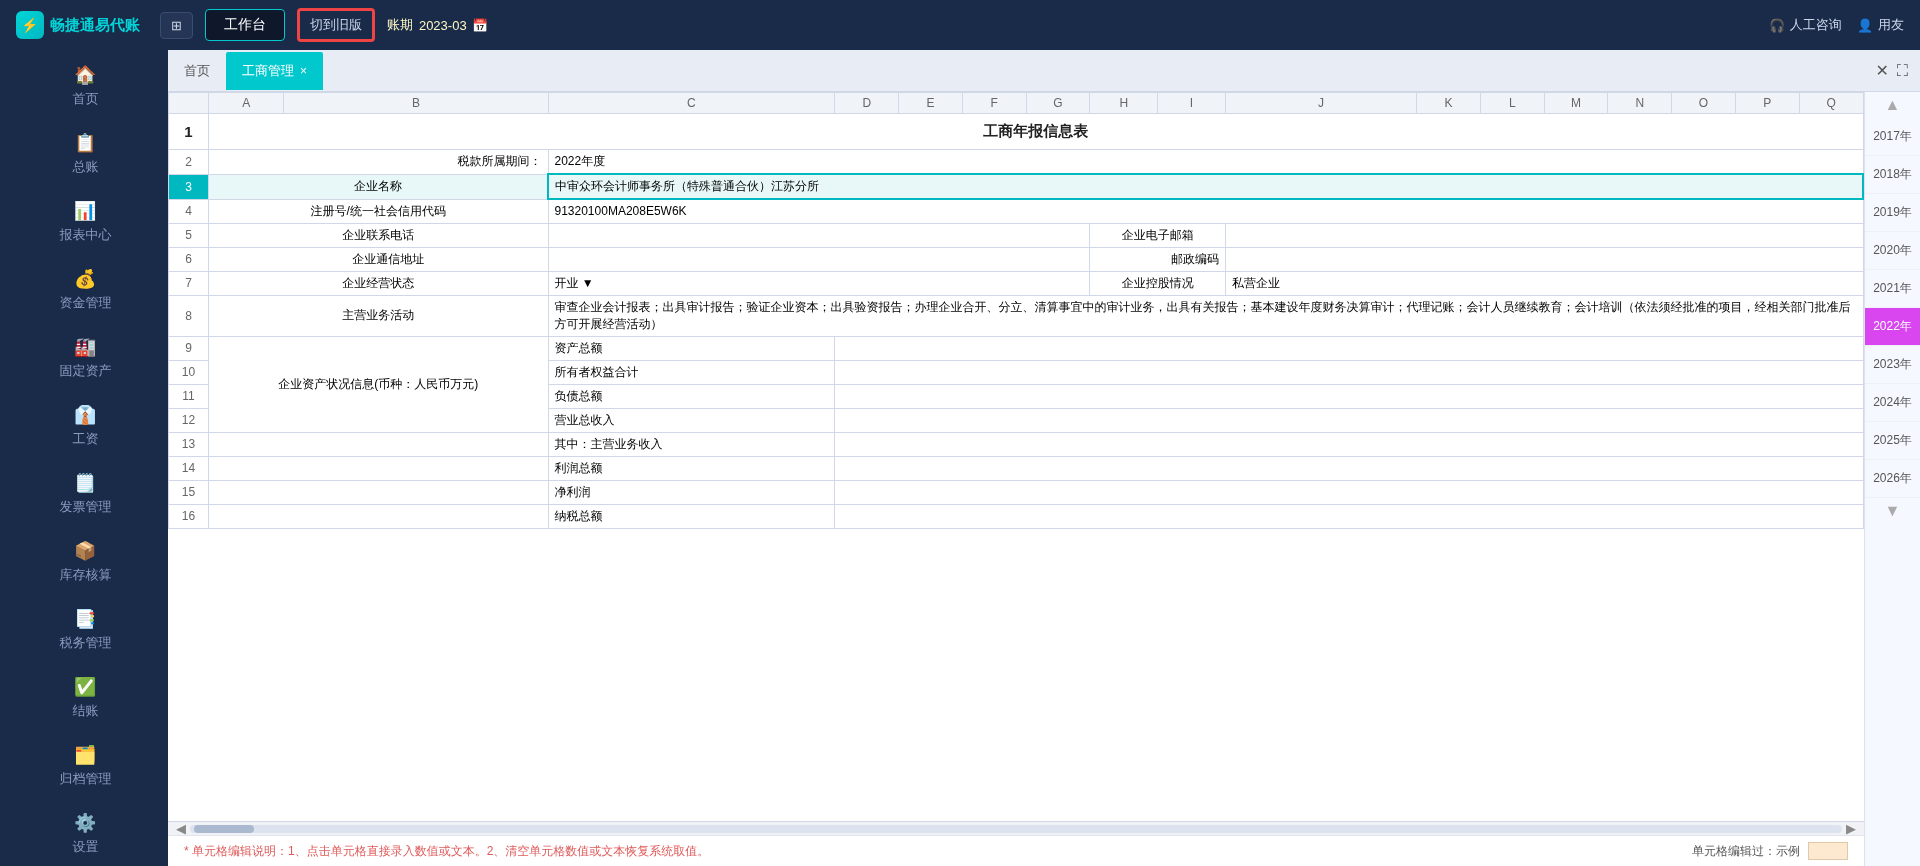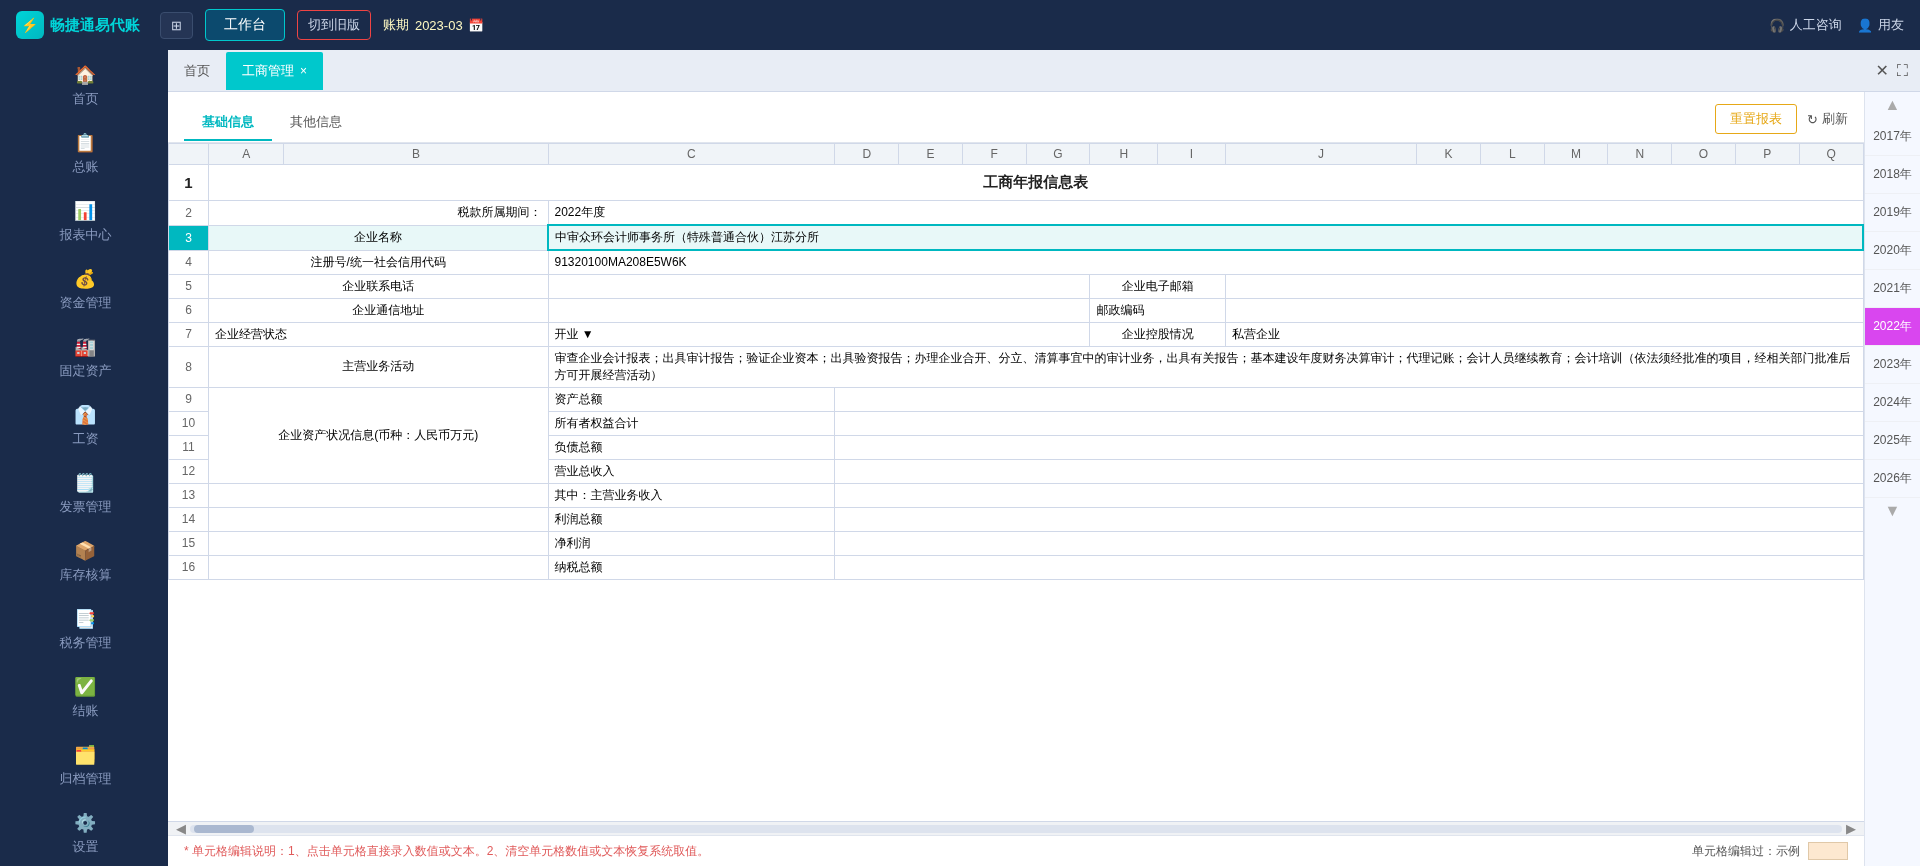--- a/index.html
+++ b/index.html
@@ -4,22 +4,22 @@
   <style>
     * { box-sizing: border-box; margin: 0; padding: 0; }
     body { font-family: 'Microsoft YaHei', sans-serif; font-size: 13px; background: #f0f2f5; display: flex; flex-direction: column; height: 866px; overflow: hidden; }
 
     
     .topbar { background: #1a2b4a; height: 50px; display: flex; align-items: center; padding: 0 16px; gap: 12px; flex-shrink: 0; }
     .topbar-logo { color: #00d4d8; font-size: 15px; font-weight: bold; display: flex; align-items: center; gap: 6px; margin-right: 8px; }
     .topbar-logo-icon { width: 28px; height: 28px; background: linear-gradient(135deg, #00d4d8, #00b8c0); border-radius: 6px; display: flex; align-items: center; justify-content: center; color: white; font-size: 14px; }
     .company-selector { background: #253555; border: none; color: #ccd6e8; padding: 6px 12px; border-radius: 4px; display: flex; align-items: center; gap: 6px; cursor: pointer; font-size: 13px; min-width: 220px; }
     .topbar-btn { background: #253555; border: 1px solid #3a4d6e; color: #ccd6e8; padding: 5px 10px; border-radius: 4px; cursor: pointer; font-size: 13px; display: flex; align-items: center; gap: 4px; }
-    .topbar-btn.primary { background: #0c4a6e; border-color: #00c8cc; color: white; padding: 6px 18px; border-radius: 4px; font-size: 14px; }
-    .topbar-btn.outline { background: transparent; border: 1px solid #ef4444; color: #ccd6e8; }
+    .topbar-btn.primary { background: #0f172a; border-color: #00c8cc; color: white; padding: 6px 18px; border-radius: 4px; font-size: 14px; }
+    .topbar-btn.outline { background: transparent; border: 3px solid #ef4444; color: #ccd6e8; }
     .topbar-period { color: #fef9c3; display: flex; align-items: center; gap: 6px; }
     .topbar-right { margin-left: auto; display: flex; align-items: center; gap: 16px; color: #ccd6e8; }
     .topbar-right-item { display: flex; align-items: center; gap: 4px; cursor: pointer; }
 
     
     .main-layout { display: flex; flex: 1; overflow: hidden; }
 
     
     .sidebar { width: 168px; background: #1a2b4a; display: flex; flex-direction: column; flex-shrink: 0; overflow-y: auto; }
     .sidebar-item { display: flex; flex-direction: column; align-items: center; padding: 14px 8px 10px; color: #8a9bbf; cursor: pointer; gap: 4px; font-size: 13px; border-left: 3px solid transparent; }
@@ -171,31 +171,20 @@
       </div>
       <div class="topbar-window-btns">
         <span class="window-btn">✕</span>
         <span class="window-btn">⛶</span>
       </div>
     </div>
 
     <div class="panel">
       <div class="panel-inner">
 
-        <div class="sub-tabs">
-          <div class="sub-tab active">基础信息</div>
-          <div class="sub-tab">其他信息</div>
-          <div class="sub-tab-actions">
-            <button class="btn-reset">重置报表</button>
-            <button class="btn-refresh">
-              <span>↻</span>
-              <span>刷新</span>
-            </button>
-          </div>
-        </div>
 
         <div class="spreadsheet-container">
           <div class="spreadsheet-wrapper">
             <table class="sheet">
               <thead>
                 <tr>
                   <th class="col-header top-corner"></th>
                   <th class="col-header">A</th>
                   <th class="col-header" style="min-width:140px;">B</th>
                   <th class="col-header" style="min-width:180px;">C</th>
@@ -245,27 +234,27 @@
                   <td colspan="2" style="text-align:center;">企业联系电话</td>
                   <td colspan="5"></td>
                   <td colspan="2" style="text-align:center;">企业电子邮箱</td>
                   <td colspan="8"></td>
                 </tr>
 
                 <tr class="data-row">
                   <td class="row-header">6</td>
                   <td colspan="2" style="text-align:center;padding-left:26px;">企业通信地址</td>
                   <td colspan="5"></td>
-                  <td colspan="2" style="text-align:left;">邮政编码</td>
+                  <td colspan="2" style="text-align:right;">邮政编码</td>
                   <td colspan="8"></td>
                 </tr>
 
                 <tr class="data-row">
                   <td class="row-header">7</td>
-                  <td colspan="2" style="text-align:left;">企业经营状态</td>
+                  <td colspan="2" style="text-align:center;">企业经营状态</td>
                   <td colspan="5">开业 ▼</td>
                   <td colspan="2" style="text-align:center;">企业控股情况</td>
                   <td colspan="8">私营企业</td>
                 </tr>
 
                 <tr class="data-row">
                   <td class="row-header">8</td>
                   <td colspan="2" style="text-align:center;">主营业务活动</td>
                   <td colspan="15" style="white-space:normal;word-break:break-all;max-width:800px;overflow:hidden;">审查企业会计报表；出具审计报告；验证企业资本；出具验资报告；办理企业合开、分立、清算事宜中的审计业务，出具有关报告；基本建设年度财务决算审计；代理记账；会计人员继续教育；会计培训（依法须经批准的项目，经相关部门批准后方可开展经营活动）</td>
                 </tr>

